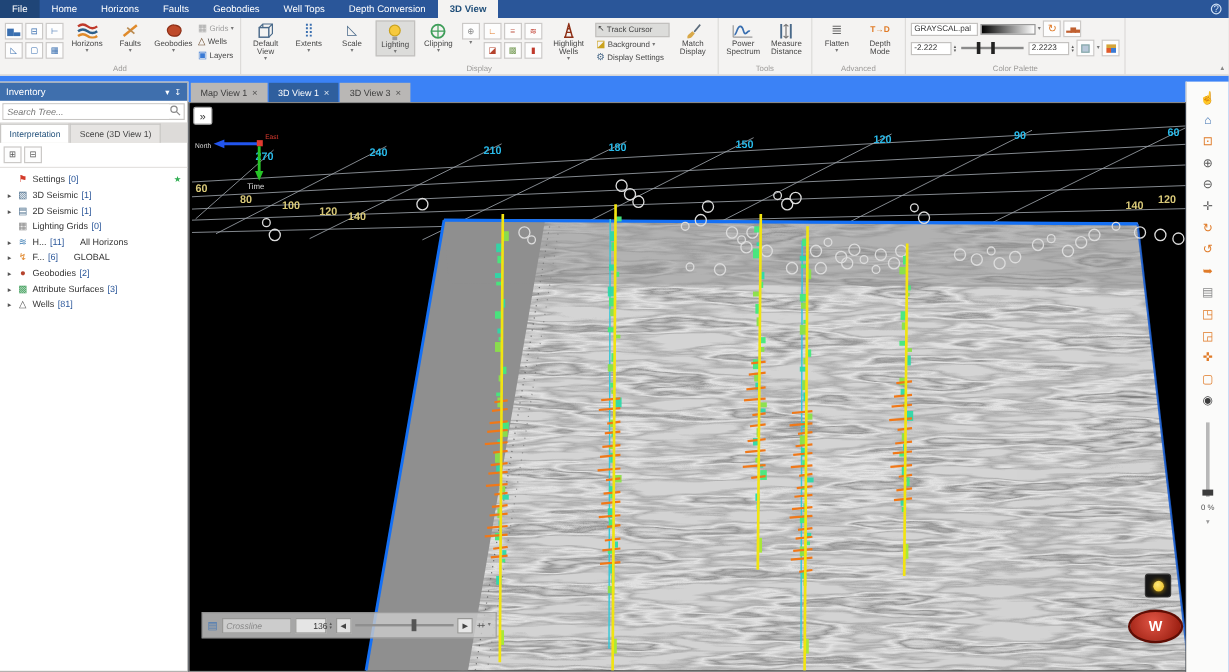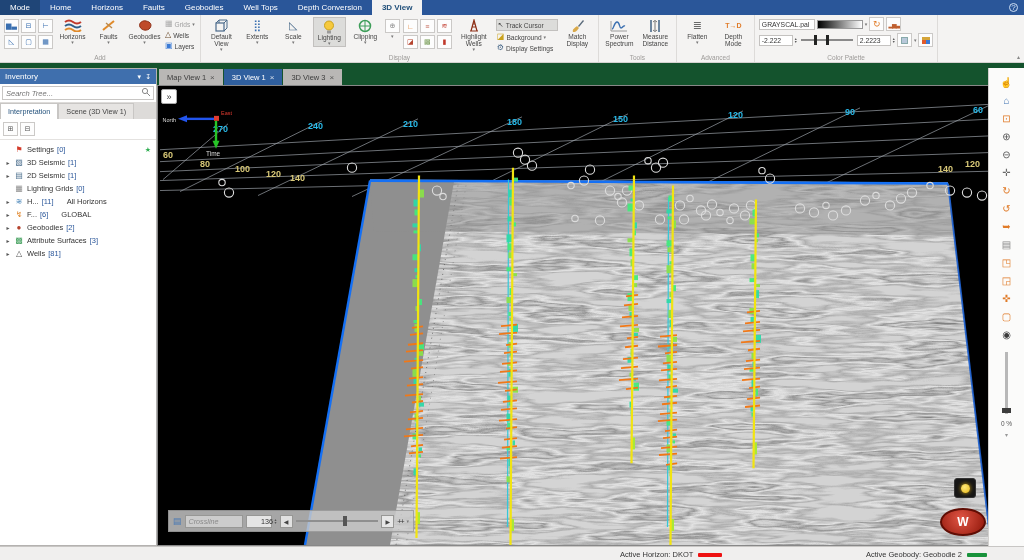--- a/index.html
+++ b/index.html
@@ -30,21 +30,21 @@
   .mi{font-size:8px;line-height:8px;}
   .spin{display:flex;flex-direction:column;font-size:4px;color:#555;line-height:3.5px;}
   .valbox{display:flex;align-items:center;border:1px solid #c4c2c0;background:#fff;font-size:6.8px;padding:0 2px;height:11px;color:#333;}
   .pal-row{display:flex;align-items:center;gap:2px;}
   .pal-grad{width:46px;height:9px;background:linear-gradient(90deg,#000,#fff);border:1px solid #999;}
   .pal-slider{position:relative;width:52px;height:2px;background:#8a8a8a;margin:0 2px;}
   .pal-h{position:absolute;top:-4px;width:3px;height:10px;background:#222;}
   .ribbon-collapse{position:absolute;right:4px;bottom:2px;font-size:6px;color:#888;}
 
   
-  .workspace{flex:1;display:flex;min-height:0;background:#14532d;padding-top:5px;}
+  .workspace{flex:1;display:flex;min-height:0;background:#3b82f6;padding-top:5px;}
   
   .lpanel{width:157px;border:1px solid #b4b2b0;border-left:none;background:#fff;display:flex;flex-direction:column;flex:0 0 auto;}
   .lp-header{height:15px;background:#3f6fad;color:#fff;font-size:8px;display:flex;align-items:center;padding:0 5px;gap:4px;flex:0 0 auto;}
   .lp-header .hsp{margin-left:auto;font-size:7px;}
   .lp-search{margin:2px;border:1px solid #c8c6c4;height:14px;display:flex;background:#fff;flex:0 0 auto;}
   .lp-search input{flex:1;border:none;outline:none;font-size:7.5px;font-style:italic;padding:0 3px;color:#666;min-width:0;}
   .lp-tabs{display:flex;font-size:7.2px;flex:0 0 auto;background:#dddbd9;padding-top:1px;}
   .lp-tab{padding:3px 7px;background:#e6e4e2;border:1px solid #c8c6c4;border-bottom:none;color:#444;cursor:pointer;}
   .lp-tab.active{background:#fff;color:#1f4e79;}
   .lp-tools{display:flex;gap:2px;padding:3px 3px;border-bottom:1px solid #e4e2e0;flex:0 0 auto;}
@@ -91,21 +91,21 @@
   .sb-item{position:absolute;top:3px;display:flex;align-items:center;gap:5px;}
   .swatch{display:inline-block;height:4px;border-radius:1px;}
 </style>
 </head>
 <body>
 
 <div class="page">
 
   <div class="menubar">
     <div id="menu-tabs" style="display:flex;">
-        <span class="menu-tab file">Mode</span>
+        <span class="menu-tab file">File</span>
         <span class="menu-tab">Home</span>
         <span class="menu-tab">Horizons</span>
         <span class="menu-tab">Faults</span>
         <span class="menu-tab">Geobodies</span>
         <span class="menu-tab">Well Tops</span>
         <span class="menu-tab">Depth Conversion</span>
         <span class="menu-tab active">3D View</span>
       </div>
     <div class="menu-help">?</div>
   </div>
@@ -810,23 +810,13 @@
         <span class="rr-item" style="color: rgb(224, 123, 40);">▢</span>
         <span class="rr-item" style="color: rgb(60, 60, 60);">◉</span>
         <span class="rr-slider">
           <span class="rr-thumb"></span>
         </span>
         <span class="rr-zoom">0 %</span>
         <span class="rr-caret">▾</span>
       </div>
   </div>
 
-  <div class="statusbar">
-    <span class="sb-item" style="left:620px;">
-      <span>Active Horizon: DKOT</span>
-      <span class="swatch" id="sw-h" style="width: 24px; background: rgb(238, 17, 17);"></span>
-    </span>
-    <span class="sb-item" style="left:866px;">
-      <span>Active Geobody: Geobodie  2</span>
-      <span class="swatch" id="sw-g" style="width: 20px; background: rgb(24, 146, 58);"></span>
-    </span>
-  </div>
 </div>
 
 </body></html>

